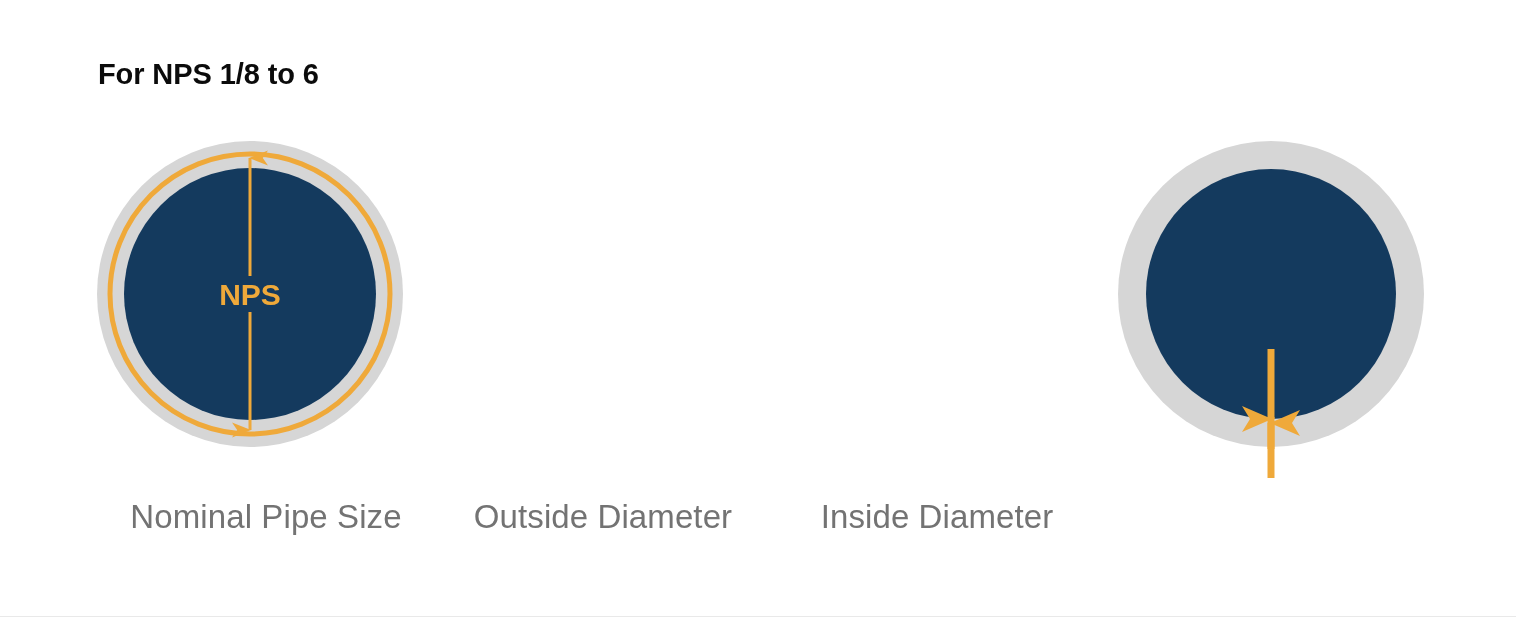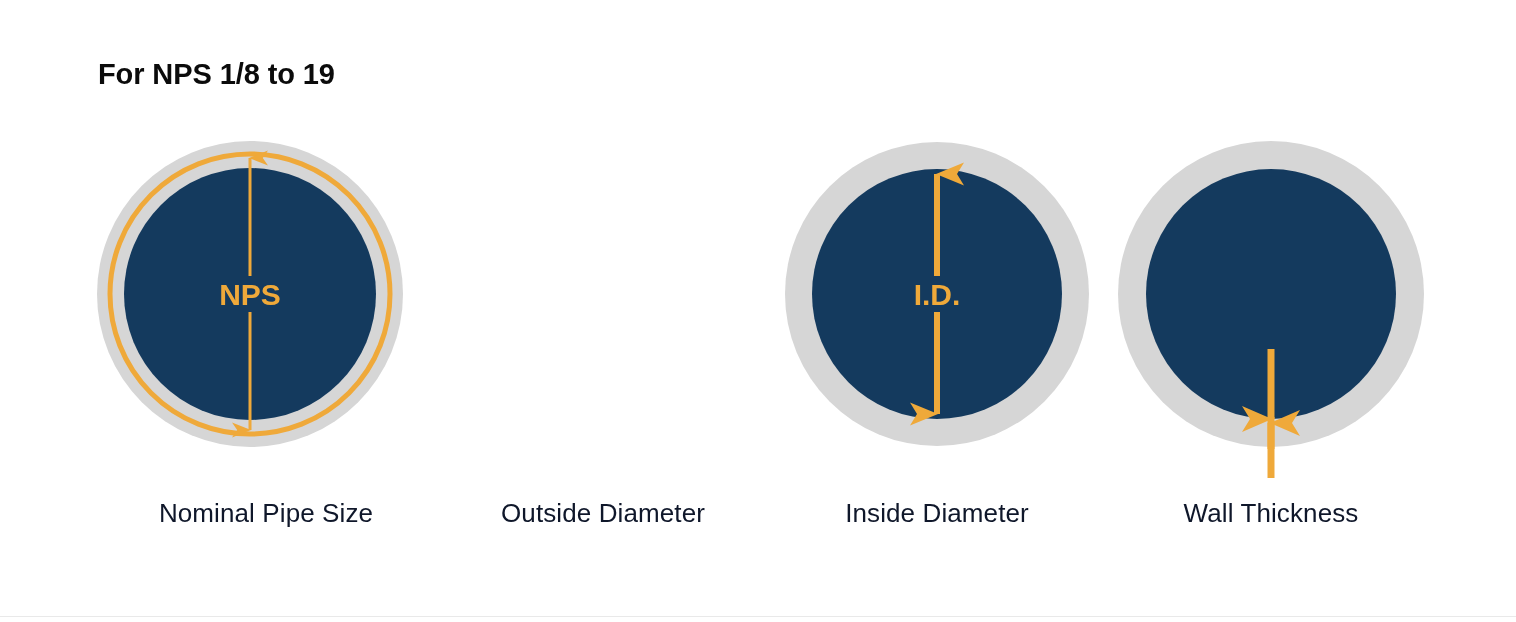--- a/index.html
+++ b/index.html
@@ -57,23 +57,23 @@
     left: 0;
     top: 498px;
     width: 1516px;
     height: 48px;
   }
   .caption {
     position: absolute;
     top: 0;
     width: 340px;
     text-align: center;
-    font-size: 26px;
+    font-size: 33px;
     font-weight: 400;
-    color: #0f172a;
+    color: #737373;
     letter-spacing: 0.1px;
     white-space: nowrap;
   }
 
   
   .bottom-rule {
     position: absolute;
     left: 0;
     top: 616px;
     width: 1516px;
@@ -85,21 +85,21 @@
     font-family: "Liberation Sans", sans-serif;
     font-weight: bold;
     font-size: 30px;
   }
 </style>
 </head>
 <body>
 
 <div id="page">
 
-  <div class="page-title">For NPS 1/8 to 19</div>
+  <div class="page-title">For NPS 1/8 to 6</div>
 
   <div class="diagram-row">
 
     <div class="diagram" style="left:80px;">
       <svg class="svg-holder" width="340" height="360" viewBox="0 0 340 360">
         <defs>
           <marker id="ah-nps-up" markerWidth="16" markerHeight="20" refX="8" refY="1" orient="auto-start-reverse" markerUnits="userSpaceOnUse">
             <path d="M8 0 L15.5 19 L8 13.8 L0.5 19 Z" fill="#EFA93A"></path>
           </marker>
           <marker id="ah-nps-dn" markerWidth="16" markerHeight="20" refX="8" refY="1" orient="auto-start-reverse" markerUnits="userSpaceOnUse">
@@ -115,42 +115,20 @@
 
         <line x1="170" y1="158" x2="170" y2="40" stroke="#EFA93A" stroke-width="3" marker-end="url(#ah-nps-up)"></line>
 
         <line x1="170" y1="194" x2="170" y2="312" stroke="#EFA93A" stroke-width="3" marker-end="url(#ah-nps-dn)"></line>
 
         <text class="inner-label" x="170" y="187" text-anchor="middle" fill="#EFA93A">NPS</text>
       </svg>
     </div>
 
 
-    <div class="diagram" style="left:767px;">
-      <svg class="svg-holder" width="340" height="360" viewBox="0 0 340 360">
-        <defs>
-          <marker id="ah-id-up" markerWidth="26" markerHeight="30" refX="13" refY="1" orient="auto-start-reverse" markerUnits="userSpaceOnUse">
-            <path d="M13 0 L24.5 28 L13 21 L1.5 28 Z" fill="#EFA93A"></path>
-          </marker>
-          <marker id="ah-id-dn" markerWidth="26" markerHeight="30" refX="13" refY="1" orient="auto-start-reverse" markerUnits="userSpaceOnUse">
-            <path d="M13 0 L24.5 28 L13 21 L1.5 28 Z" fill="#EFA93A"></path>
-          </marker>
-        </defs>
-
-        <circle cx="170" cy="176" r="152" fill="#D6D6D6"></circle>
-
-        <circle cx="170" cy="176" r="125" fill="#143A5E"></circle>
-
-        <line x1="170" y1="158" x2="170" y2="56" stroke="#EFA93A" stroke-width="6" marker-end="url(#ah-id-up)"></line>
-
-        <line x1="170" y1="194" x2="170" y2="296" stroke="#EFA93A" stroke-width="6" marker-end="url(#ah-id-dn)"></line>
-
-        <text class="inner-label" x="170" y="187" text-anchor="middle" fill="#EFA93A">I.D.</text>
-      </svg>
-    </div>
 
     <div class="diagram" style="left:1101px;">
       <svg class="svg-holder" width="340" height="360" viewBox="0 0 340 360">
         <defs>
           <marker id="ah-wall-dn" markerWidth="30" markerHeight="32" refX="15" refY="1" orient="auto-start-reverse" markerUnits="userSpaceOnUse">
             <path d="M15 0 L28 30 L15 22 L2 30 Z" fill="#EFA93A"></path>
           </marker>
           <marker id="ah-wall-up" markerWidth="30" markerHeight="32" refX="15" refY="1" orient="auto-start-reverse" markerUnits="userSpaceOnUse">
             <path d="M15 0 L28 30 L15 22 L2 30 Z" fill="#EFA93A"></path>
           </marker>
@@ -167,18 +145,17 @@
         <rect x="166.5" y="299" width="7" height="32" fill="#EFA93A"></rect>
       </svg>
     </div>
 
   </div>
 
   <div class="caption-row">
     <div class="caption" style="left:96px;">Nominal Pipe Size</div>
     <div class="caption" style="left:767px;">Inside Diameter</div>
     <div class="caption" style="left:433px;">Outside Diameter</div>
-    <div class="caption" style="left:1101px;">Wall Thickness</div>
   </div>
 
   <div class="bottom-rule"></div>
 
 </div>
 
 </body></html>

